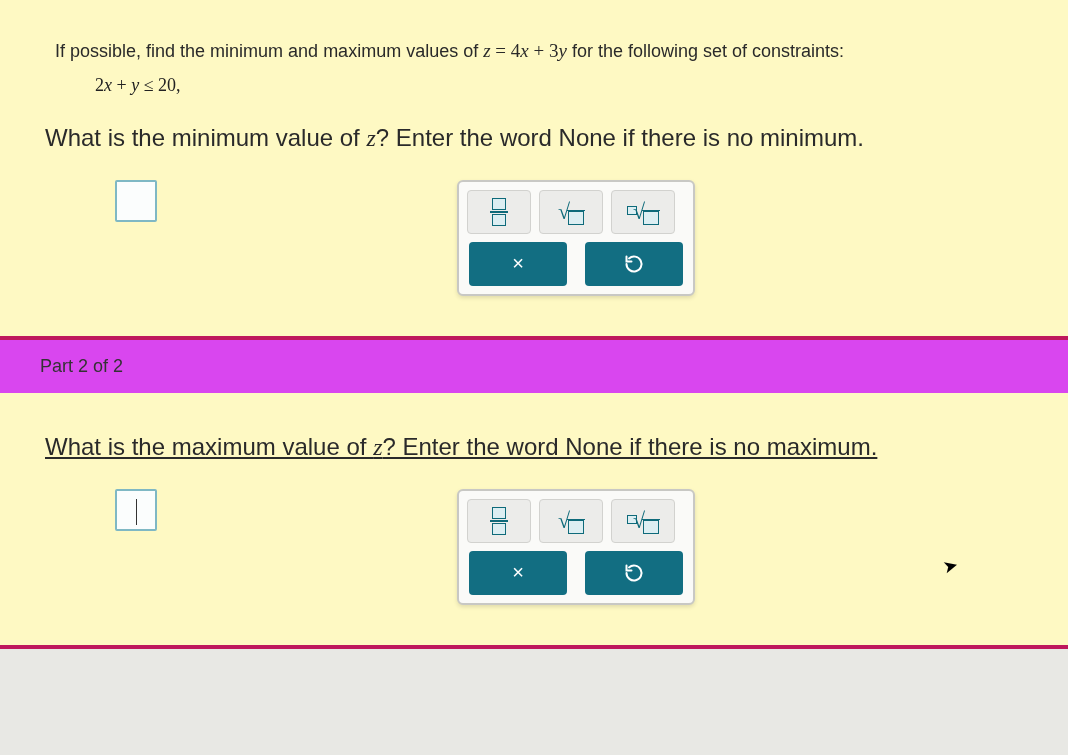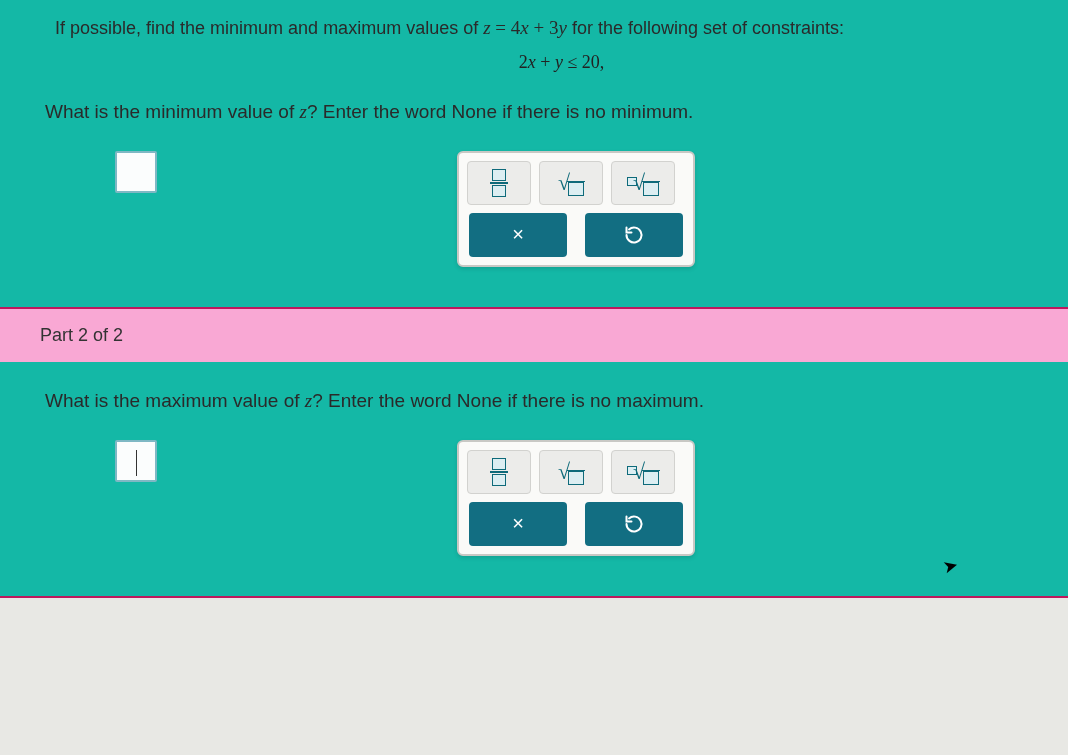--- a/index.html
+++ b/index.html
@@ -5,41 +5,40 @@
   * { box-sizing: border-box; margin: 0; padding: 0; }
   body {
     width: 1068px;
     height: 755px;
     background: #e8e8e4;
     font-family: Verdana, Geneva, sans-serif;
     color: #222;
     overflow: hidden;
   }
   .panel {
-    background: #14b8a6;
-    padding: 13px 40px 30px 55px;
-    border-bottom: 2px solid #be185d;
+    background: #fef9c3;
+    padding: 36px 40px 30px 55px;
+    border-bottom: 4px solid #be185d;
   }
   .problem-text {
     font-size: 18px;
     line-height: 1.55;
     color: #2a2a2a;
   }
   .math-i { font-style: italic; font-family: "Times New Roman", serif; }
   .constraints {
     margin: 6px 0 0 40px;
   }
   .constraints div {
     font-size: 18px;
     font-family: "Times New Roman", serif;
     line-height: 1.55;
-    text-align: center;
   }
   .sub-question {
-    font-size: 19px;
+    font-size: 24px;
     margin: 24px 0 18px -10px;
     color: #2a2a2a;
   }
   .input-row {
     display: flex;
     align-items: flex-start;
     gap: 300px;
     padding: 10px 0 10px 60px;
     position: relative;
   }
@@ -119,21 +118,21 @@
     content:""; position:absolute; top:-2px; left:-2px; right:-2px; height:1.5px; background:#0e6a7a;
   }
   .nroot-idx {
     width: 10px; height: 9px;
     border: 1.5px solid #0e6a7a;
     background:#dceef2;
     margin-bottom: 10px;
     margin-right:-4px;
   }
   .part-bar {
-    background: #f9a8d4;
+    background: #d946ef;
     padding: 16px 40px 16px 40px;
     font-size: 18px;
     color: #333;
   }
   .cursor-arrow {
     position: absolute;
     right: 110px;
     top: 555px;
     font-size: 18px;
     color: #000;
@@ -196,21 +195,21 @@
       </div>
     </div>
   </div>
 </div>
 
 <div class="part-bar">
   <span>Part 2 of 2</span>
 </div>
 
 <div class="panel" style="padding-top:28px;">
-  <div class="sub-question" style="margin-top:0;">
+  <div class="sub-question" style="margin-top:12px;text-decoration:underline;">
     <span>What is the maximum value of </span><span class="math-i">z</span><span>?  Enter the word None if there is no maximum.</span>
   </div>
 
   <div class="input-row">
     <div class="answer-box cursor"></div>
     <div class="keypad">
       <div class="keypad-row">
         <div class="key">
           <span class="frac">
               <span class="n"></span>

